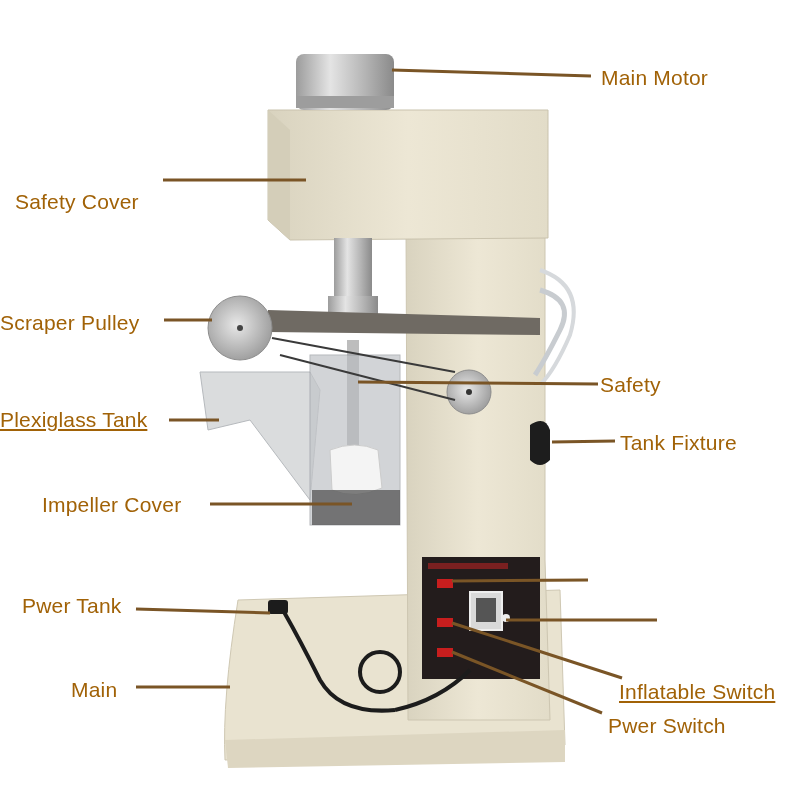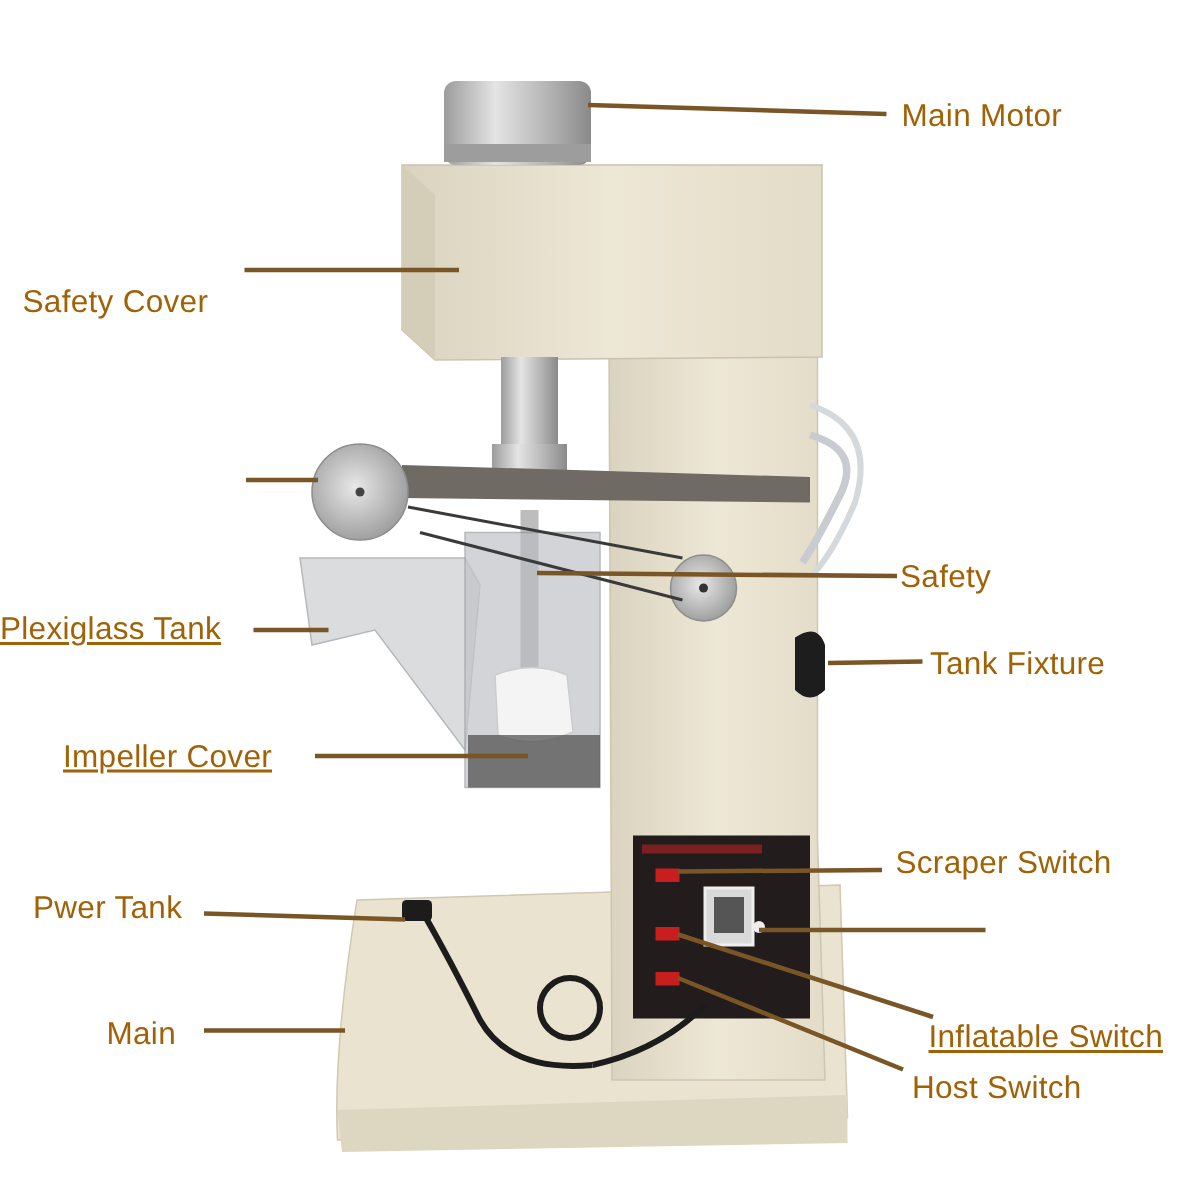--- a/index.html
+++ b/index.html
@@ -112,23 +112,23 @@
       <line x1="136" y1="609" x2="270" y2="613"></line>
       <line x1="506" y1="620" x2="657" y2="620"></line>
       <line x1="136" y1="687" x2="230" y2="687"></line>
       <line x1="452" y1="623" x2="622" y2="678"></line>
       <line x1="452" y1="652" x2="602" y2="713"></line>
     </g>
   </svg>
 
   <div class="label" style="left:601px;top:67px;">Main Motor</div>
   <div class="label" style="left:15px;top:169px;margin-top:22px;">Safety Cover</div>
+  <div class="label" style="left:0px;top:312px;">Scraper Pulley</div>
   <div class="label" style="left:600px;top:374px;">Safety</div>
   <div class="label" style="left:0px;top:409px;text-decoration:underline;">Plexiglass Tank</div>
   <div class="label" style="left:620px;top:432px;text-align:right;">Tank Fixture</div>
-  <div class="label" style="left:42px;top:494px;text-decoration:underline;">Impeller Cover</div>
-  <div class="label" style="left:597px;top:565px;">Scraper Switch</div>
+  <div class="label" style="left:42px;top:494px;">Impeller Cover</div>
   <div class="label" style="left:22px;top:595px;">Pwer Tank</div>
   <div class="label" style="left:71px;top:679px;">Main</div>
   <div class="label" style="left:619px;top:681px;text-decoration:underline;">Inflatable Switch</div>
-  <div class="label" style="left:608px;top:715px;">Host Switch</div>
+  <div class="label" style="left:608px;top:715px;">Pwer Switch</div>
 
 </div>
 
 </body></html>

